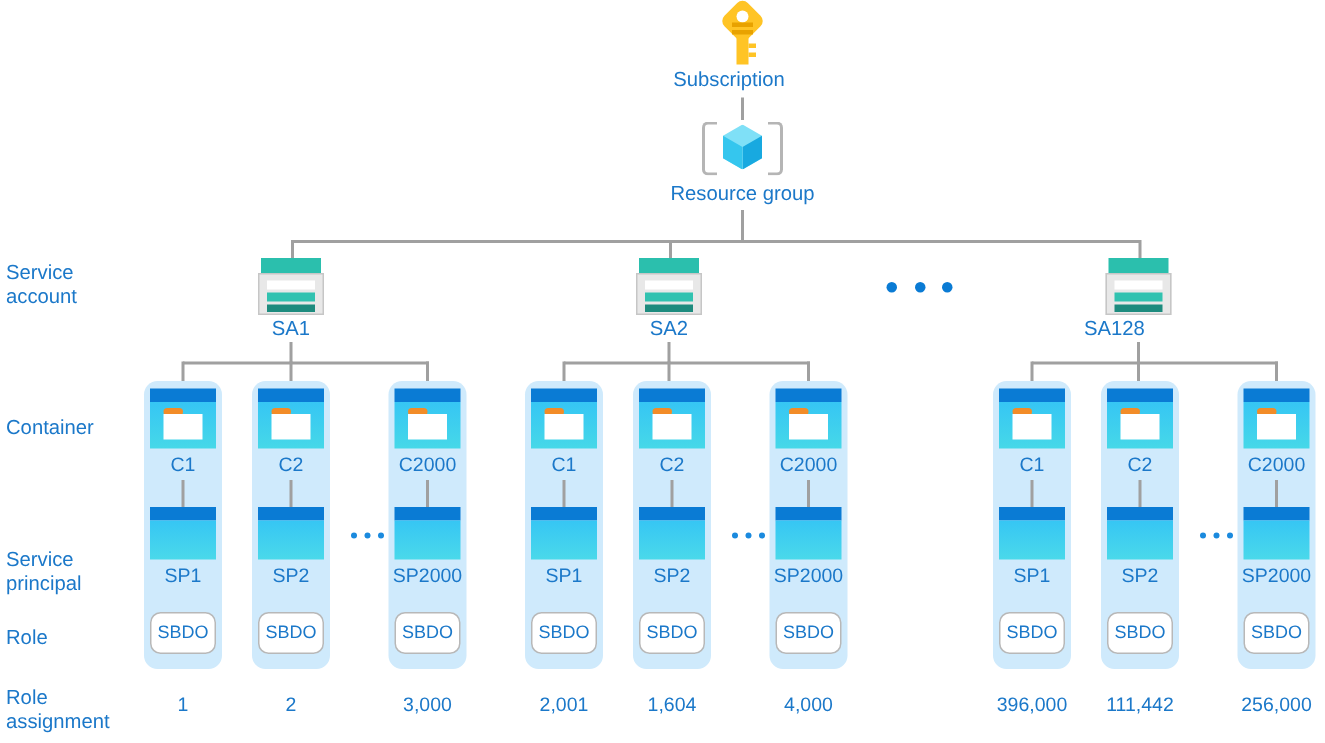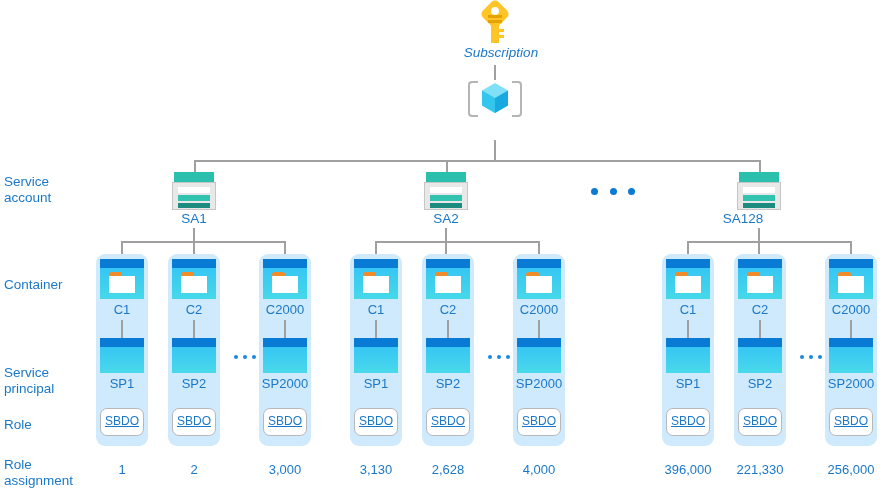--- a/index.html
+++ b/index.html
@@ -96,21 +96,20 @@
   .rolebox {
     width: 44px; height: 28px; margin-left: -22px;
     background: #ffffff;
     border: 1.5px solid #b8b8b8;
     border-radius: 7px;
     box-sizing: border-box;
     color: #1b78c9;
     font-size: 12px;
     text-align: center;
     line-height: 25px;
-    text-decoration: underline;
   }
 
   
   .key-wrap { width: 40px; height: 40px; margin-left: -20px; }
   .key-head {
     position:absolute; left:9px; top:0; width:22px; height:22px;
     background:#ffc425; border-radius:5px; transform: rotate(45deg);
   }
   .key-hole {
     position:absolute; left:16px; top:4px; width:8px; height:8px;
@@ -162,33 +161,34 @@
 
   <div class="abs key-wrap" style="left:495px; top:3px;">
     <div class="key-head"></div>
       <div class="key-hole"></div>
     <div class="key-shaft"></div>
     <div class="key-l1"></div>
       <div class="key-l2"></div>
     <div class="key-t1"></div>
       <div class="key-t2"></div>
   </div>
-  <div class="abs toplabel" style="left:501px; top:45px;font-style:italic;">Subscription</div>
+  <div class="abs toplabel" style="left:486px; top:45px;">Subscription</div>
 
   <div class="abs vline" style="left:494px; top:65px; height:15px;"></div>
 
   <div class="abs rg-wrap" style="left:495px; top:78px;">
     <div class="rg-br-l"></div>
       <div class="rg-br-r"></div>
     <div class="cube">
       <div class="cube-hex"></div>
         <div class="cube-bl"></div>
         <div class="cube-br"></div>
     </div>
   </div>
+  <div class="abs toplabel" style="left:495px; top:121px;">Resource group</div>
 
   <div class="abs vline" style="left:494px; top:140px; height:21px;"></div>
   <div class="abs hline" style="left:195px; top:160px; width:565px;"></div>
   <div class="abs vline" style="left:194px; top:160px; height:14px;"></div>
   <div class="abs vline" style="left:446px; top:160px; height:14px;"></div>
   <div class="abs vline" style="left:759px; top:160px; height:14px;"></div>
 
   <div class="abs rowlabel" style="top:174px;">Service
 account</div>
   <div class="abs rowlabel" style="top:277px;">Container</div>
@@ -303,37 +303,37 @@
       <div class="c-doc"></div>
     </div>
   <div class="abs itemcap" style="left:376px; top:302px;">C1</div>
   <div class="abs vline" style="left:375px; top:320px; height:20px;"></div>
   <div class="abs sp-icon" style="left:376px; top:338px;">
     <div class="sp-bar"></div>
       <div class="sp-body"></div>
     </div>
   <div class="abs itemcap" style="left:376px; top:376px;">SP1</div>
   <div class="abs rolebox" style="left:376px; top:408px;">SBDO</div>
-  <div class="abs ranum" style="left:376px; top:462px;">3,130</div>
+  <div class="abs ranum" style="left:376px; top:462px;">2,001</div>
 
   <div class="abs c-icon" style="left:448px; top:259px;">
     <div class="c-bar"></div>
       <div class="c-body"></div>
       <div class="c-tab"></div>
       <div class="c-doc"></div>
     </div>
   <div class="abs itemcap" style="left:448px; top:302px;">C2</div>
   <div class="abs vline" style="left:447px; top:320px; height:20px;"></div>
   <div class="abs sp-icon" style="left:448px; top:338px;">
     <div class="sp-bar"></div>
       <div class="sp-body"></div>
     </div>
   <div class="abs itemcap" style="left:448px; top:376px;">SP2</div>
   <div class="abs rolebox" style="left:448px; top:408px;">SBDO</div>
-  <div class="abs ranum" style="left:448px; top:462px;">2,628</div>
+  <div class="abs ranum" style="left:448px; top:462px;">1,604</div>
 
   <div class="abs dots-sm" style="left:499px; top:355px;">
       <i></i>
       <i></i>
       <i></i>
     </div>
 
   <div class="abs c-icon" style="left:539px; top:259px;">
     <div class="c-bar"></div>
       <div class="c-body"></div>
@@ -392,21 +392,21 @@
       <div class="c-doc"></div>
     </div>
   <div class="abs itemcap" style="left:760px; top:302px;">C2</div>
   <div class="abs vline" style="left:759px; top:320px; height:20px;"></div>
   <div class="abs sp-icon" style="left:760px; top:338px;">
     <div class="sp-bar"></div>
       <div class="sp-body"></div>
     </div>
   <div class="abs itemcap" style="left:760px; top:376px;">SP2</div>
   <div class="abs rolebox" style="left:760px; top:408px;">SBDO</div>
-  <div class="abs ranum" style="left:760px; top:462px;">221,330</div>
+  <div class="abs ranum" style="left:760px; top:462px;">111,442</div>
 
   <div class="abs dots-sm" style="left:811px; top:355px;">
       <i></i>
       <i></i>
       <i></i>
     </div>
 
   <div class="abs c-icon" style="left:851px; top:259px;">
     <div class="c-bar"></div>
       <div class="c-body"></div>

